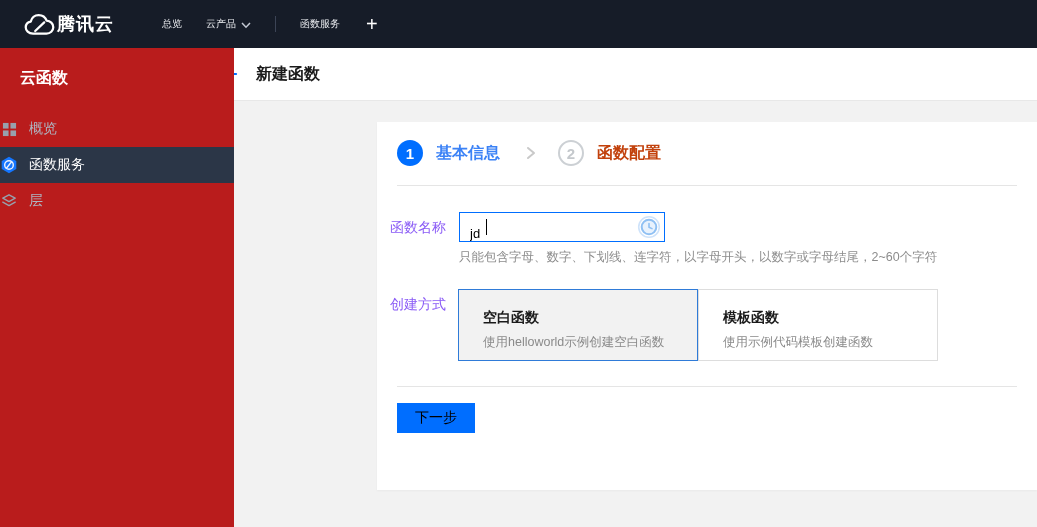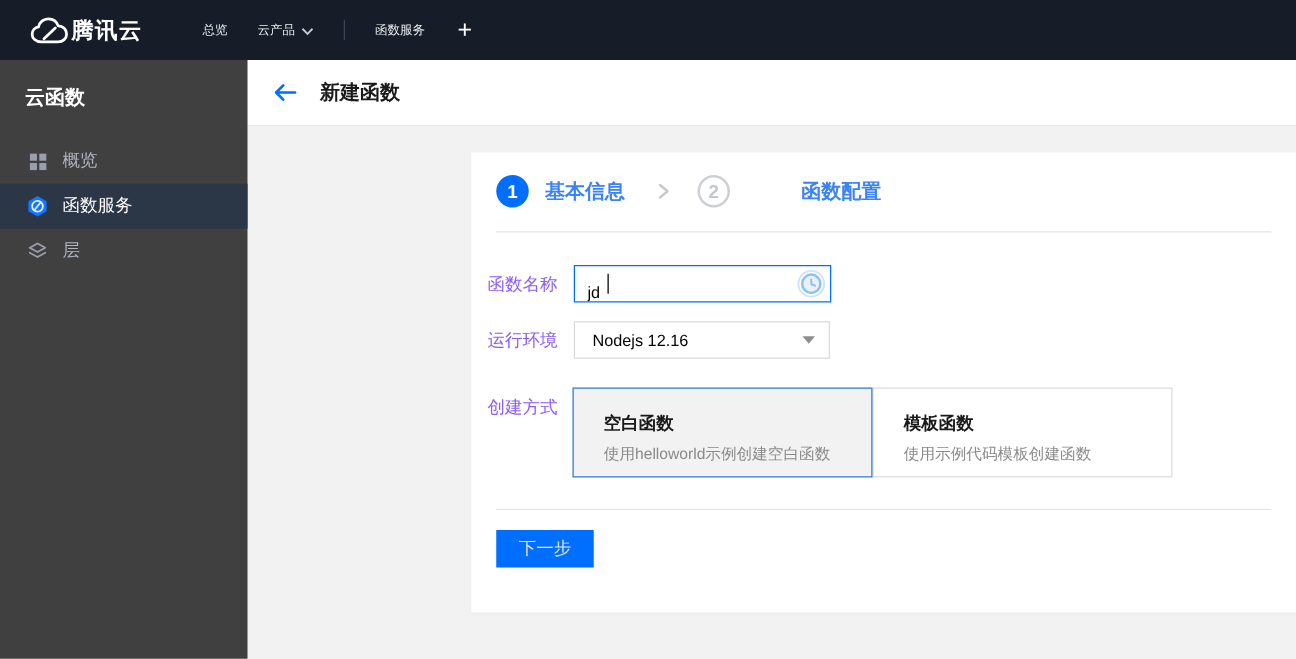--- a/index.html
+++ b/index.html
@@ -11,25 +11,25 @@
     padding:0 24px; color:#fff; position:relative; z-index:5; }
   .brand { display:flex; align-items:center; gap:2px; cursor:pointer; }
   .brand-name { font-size:18px; font-weight:bold; letter-spacing:1px; }
   .topnav { display:flex; align-items:center; margin-left:24px; }
   .topnav .nav-item { display:flex; align-items:center; gap:5px; color:#e9ebef;
     font-size:10px; margin-left:24px; cursor:pointer; text-decoration:none; }
   .nav-vdiv { width:1px; height:16px; background:#3c4456; margin-left:24px; }
   .nav-plus { font-size:20px; font-weight:300; color:#fff; margin-left:26px; cursor:pointer; }
 
   
-  .sidebar { position:absolute; left:0; top:48px; bottom:0; width:198px;
-    background:#404040; z-index:4; }
+  .sidebar { position:absolute; left:0; top:48px; bottom:0; width:234px;
+    background:#b91c1c; z-index:4; }
   .sidebar-title { color:#fff; font-size:16px; font-weight:bold; padding:20px 20px 0; }
   .side-nav { margin-top:22px; }
-  .side-item { height:36px; display:flex; align-items:center; padding-left:21px;
+  .side-item { height:36px; display:flex; align-items:center; 
     gap:11px; color:#aeb5c1; font-size:14px; cursor:pointer; }
   .side-item.active { background:#2b3647; color:#fff; }
   .side-icon { width:18px; height:18px; display:flex; align-items:center; justify-content:center; }
 
   
   .main { margin-left:198px; height:100%; }
   .page-header { height:53px; background:#fff; border-bottom:1px solid #e8e8e8;
     display:flex; align-items:center; padding-left:18px; }
   .back-btn { width:24px; height:24px; display:flex; align-items:center;
     justify-content:center; cursor:pointer; }
@@ -39,21 +39,21 @@
   .card { background:#fff; min-height:368px; width:100%; box-shadow:0 1px 2px rgba(0,0,0,.04); }
 
   
   .steps { display:flex; align-items:center; padding:18px 20px 19px; }
   .step { display:flex; align-items:center; gap:13px; }
   .step-num { width:26px; height:26px; border-radius:50%; font-size:15px; font-weight:bold;
     display:flex; align-items:center; justify-content:center; }
   .step.active .step-num { background:#006eff; color:#fff; }
   .step.inactive .step-num { border:2px solid #ccd0d4; color:#c4c8cc; }
   .step-label { font-size:16px; font-weight:bold; color:#3b82f6; }
-  .step.inactive .step-label { color:#3b82f6;margin-left:44px; }
+  .step.inactive .step-label { color:#c2410c; }
   .step-sep { margin:0 22px 0 26px; display:flex; }
 
   .divider { border-top:1px solid #e5e5e5; margin:0 20px; }
 
   
   .form { padding:26px 0 0 13px; }
   .form-row { display:flex; }
   .form-row + .form-row { margin-top:15px; }
   .form-row.row-runtime { margin-top:15px; }
   .form-row.row-method { margin-top:23px; }
@@ -78,21 +78,21 @@
   .method-cards { display:flex; }
   .method-card { width:240px; height:72px; border:1px solid #ddd; background:#fff;
     padding:19px 10px 0 24px; cursor:pointer; }
   .method-card.selected { border:1px solid #2f7bd8; background:#f2f2f2;
     margin-left:-1px; position:relative; z-index:1; }
   .method-title { font-size:14px; font-weight:bold; color:#1a1a1a; }
   .method-desc { font-size:12.5px; color:#8a8a8a; margin-top:7px; }
 
   .card-footer { padding:16px 20px 14px; }
   .btn-primary { width:78px; height:30px; background:#006eff; border:none;
-    color:#e5e5e5; font-size:14px; cursor:pointer; font-family:inherit; }
+    color:#000000; font-size:14px; cursor:pointer; font-family:inherit; }
 </style>
 </head>
 <body>
 
 <header class="topbar">
   <div class="brand">
     <span style="display:flex;">
       <svg width="31" height="23" viewBox="0 0 36 26">
         <path d="M10.5 23.5 C5.2 23.5 2 20 2 16.3 C2 12.9 4.5 10.2 7.9 9.6 C8.7 5.2 12.5 2 17 2 C21.3 2 24.9 4.7 26.2 8.6 C30.6 8.8 34 12 34 16.1 C34 20.3 30.5 23.5 26.1 23.5 Z" fill="none" stroke="#ffffff" stroke-width="2.6" stroke-linejoin="round"></path>
         <path d="M23.5 10.5 L13 20.5" stroke="#ffffff" stroke-width="2.6" stroke-linecap="round"></path>
@@ -198,30 +198,24 @@
               <input type="text" value="jd" style="">
               <span class="fake-caret"></span>
               <span class="clock-icon">
                 <svg width="24" height="24" viewBox="0 0 24 24">
                   <circle cx="12" cy="12" r="10.3" fill="none" stroke="#cfe3fa" stroke-width="1.6"></circle>
                   <circle cx="12" cy="12" r="7.3" fill="#e8f2fd" stroke="#8fc0f3" stroke-width="2"></circle>
                   <path d="M12 8.6 V12.2 L15 13.6" stroke="#8fc0f3" stroke-width="1.6" fill="none" stroke-linecap="round" stroke-linejoin="round"></path>
                 </svg>
               </span>
             </div>
+            <p class="field-hint">只能包含字母、数字、下划线、连字符，以字母开头，以数字或字母结尾，2~60个字符</p>
           </div>
         </div>
 
-        <div class="form-row row-runtime">
-          <label class="form-label">运行环境</label>
-          <div class="select">
-            <span>Nodejs 12.16</span>
-            <span class="caret-down"></span>
-          </div>
-        </div>
 
         <div class="form-row row-method">
           <label class="form-label">创建方式</label>
           <div class="method-cards">
             <div class="method-card selected">
               <div class="method-title">空白函数</div>
               <div class="method-desc">使用helloworld示例创建空白函数</div>
             </div>
             <div class="method-card">
               <div class="method-title">模板函数</div>

